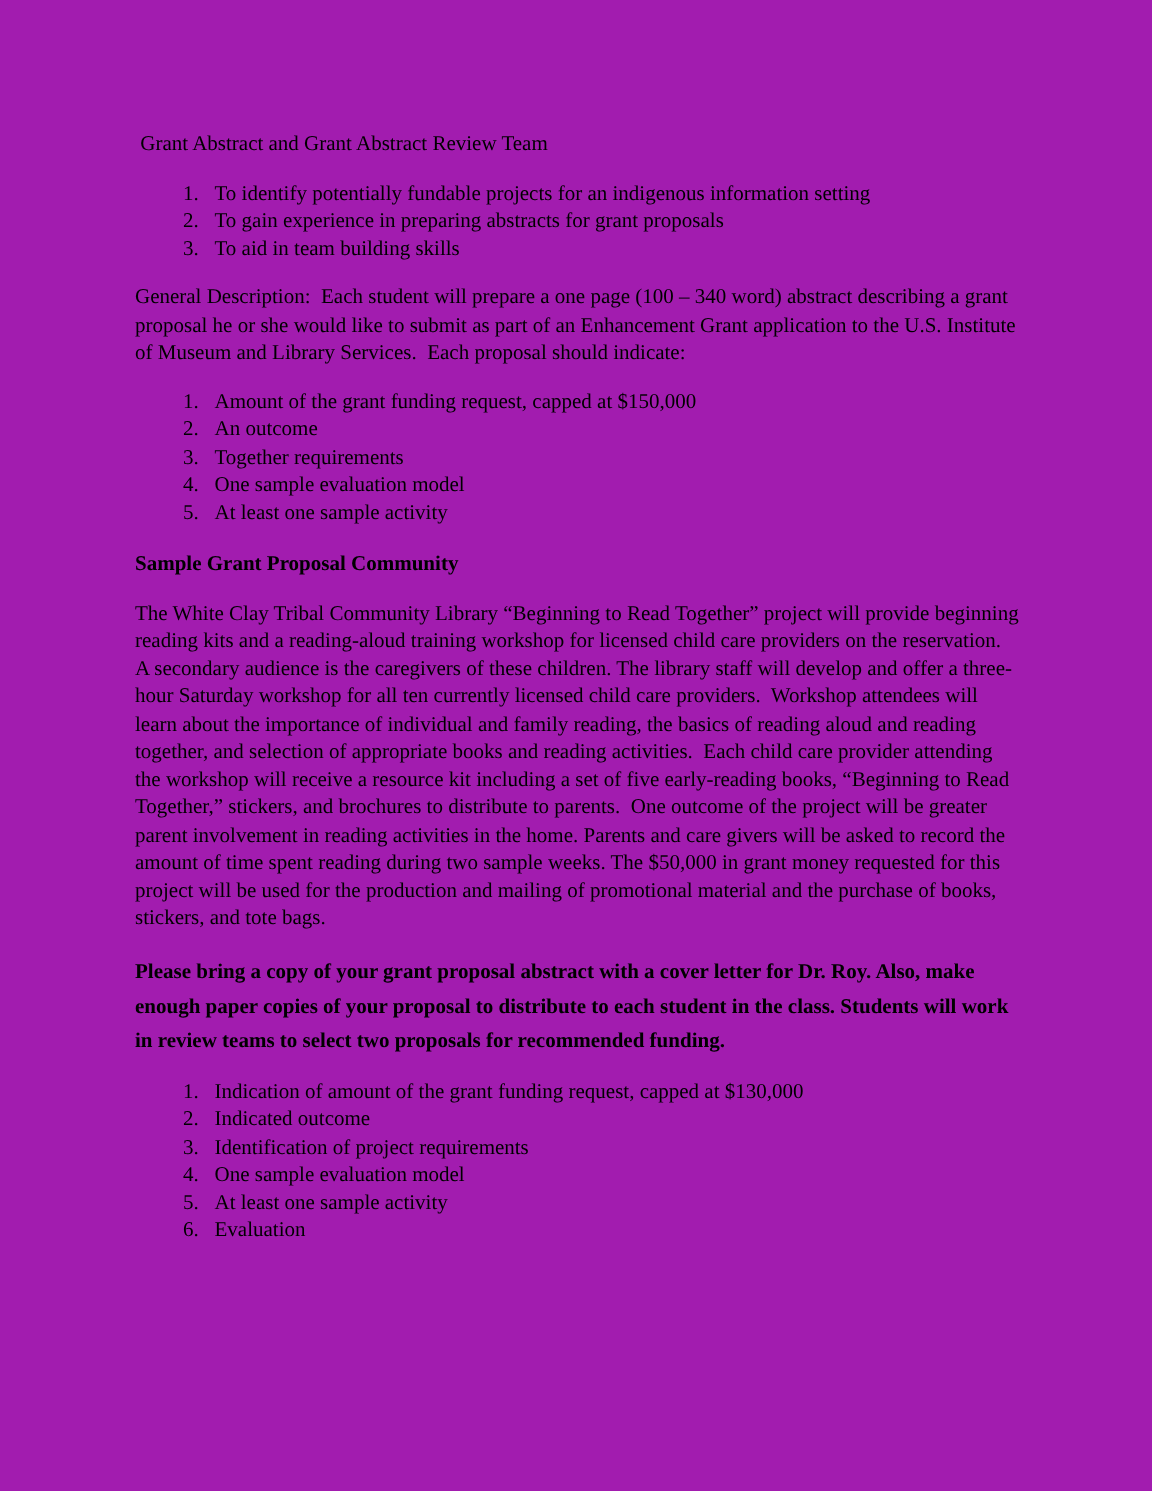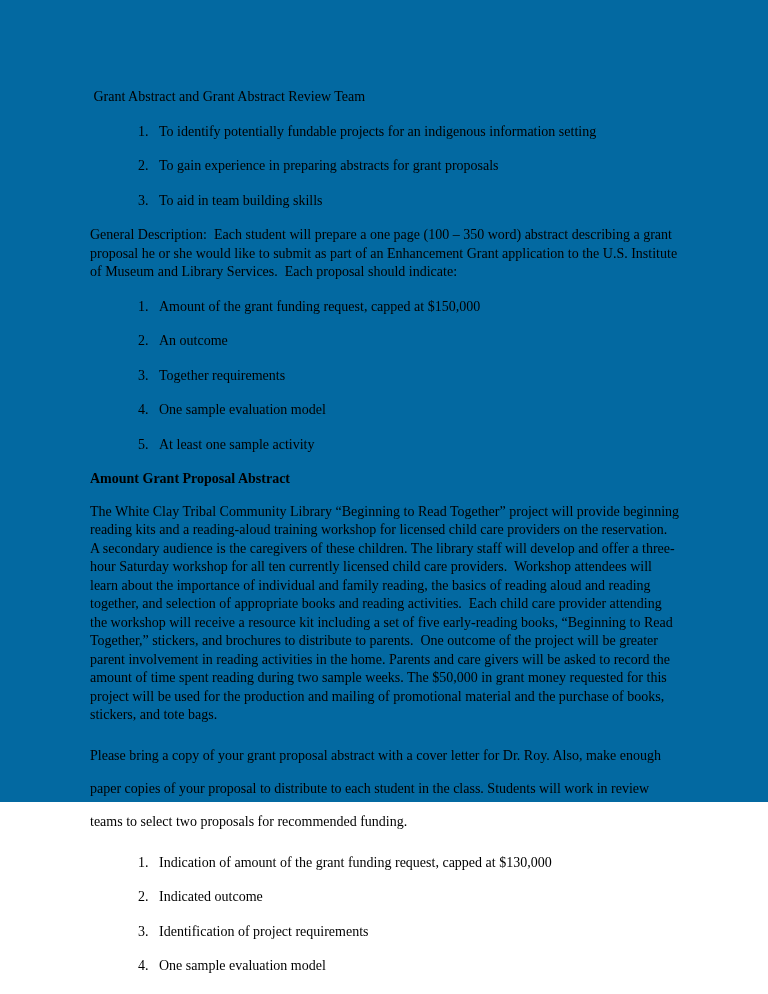--- a/index.html
+++ b/index.html
@@ -13,74 +13,75 @@
     font-family: "Liberation Serif", "DejaVu Serif", serif;
     font-size: 14px;
     line-height: 18.5px;
     color: #000000;
     box-sizing: border-box;
     overflow: hidden;
   }
   .page {
     box-sizing: border-box;
     width: 768px;
-    height: 802px;
+    height: 994px;
     padding: 88px 88px 60px 90px;
-    background: #0369a1;
+    background: #a21caf;
   }
   .doc-par {
     margin: 14px 0;
     white-space: pre-wrap;
   }
   .doc-title {
     margin: 0 0 14px 0;
     white-space: pre-wrap;
   }
   .doc-heading-bold {
     font-weight: bold;
     margin: 16px 0 14px 0;
   }
   .loose {
-    line-height: 33px;
+    line-height: 23px;
+    font-weight: bold;
   }
   ol.doc-list {
     margin: 13px 0 14px 0;
     padding-left: 46px;
   }
   ol.doc-list li {
     padding-left: 7px;
-    margin: 16px;
+    margin: 0;
     white-space: pre-wrap;
   }
 </style>
 </head>
 <body>
 
 <div class="page">
 
   <p class="doc-title"> Grant Abstract and Grant Abstract Review Team</p>
 
 
   <ol class="doc-list">
     <li>To identify potentially fundable projects for an indigenous information setting</li>
     <li>To gain experience in preparing abstracts for grant proposals</li>
     <li>To aid in team building skills</li>
   </ol>
 
-  <p class="doc-par">General Description:  Each student will prepare a one page (100 – 350 word) abstract describing a grant proposal he or she would like to submit as part of an Enhancement Grant application to the U.S. Institute of Museum and Library Services.  Each proposal should indicate:</p>
+  <p class="doc-par">General Description:  Each student will prepare a one page (100 – 340 word) abstract describing a grant proposal he or she would like to submit as part of an Enhancement Grant application to the U.S. Institute of Museum and Library Services.  Each proposal should indicate:</p>
 
   <ol class="doc-list">
     <li>Amount of the grant funding request, capped at $150,000</li>
     <li>An outcome</li>
     <li>Together requirements</li>
     <li>One sample evaluation model</li>
     <li>At least one sample activity</li>
   </ol>
 
-  <p class="doc-par doc-heading-bold">Amount Grant Proposal Abstract</p>
+  <p class="doc-par doc-heading-bold">Sample Grant Proposal Community</p>
 
   <p class="doc-par">The White Clay Tribal Community Library “Beginning to Read Together” project will provide beginning reading kits and a reading-aloud training workshop for licensed child care providers on the reservation.  A secondary audience is the caregivers of these children. The library staff will develop and offer a three-hour Saturday workshop for all ten currently licensed child care providers.  Workshop attendees will learn about the importance of individual and family reading, the basics of reading aloud and reading together, and selection of appropriate books and reading activities.  Each child care provider attending the workshop will receive a resource kit including a set of five early-reading books, “Beginning to Read Together,” stickers, and brochures to distribute to parents.  One outcome of the project will be greater parent involvement in reading activities in the home. Parents and care givers will be asked to record the amount of time spent reading during two sample weeks. The $50,000 in grant money requested for this project will be used for the production and mailing of promotional material and the purchase of books, stickers, and tote bags.</p>
 
   <p class="doc-par loose">Please bring a copy of your grant proposal abstract with a cover letter for Dr. Roy. Also, make enough paper copies of your proposal to distribute to each student in the class. Students will work in review teams to select two proposals for recommended funding.</p>
 
 
   <ol class="doc-list">
     <li>Indication of amount of the grant funding request, capped at $130,000</li>
     <li>Indicated outcome</li>
     <li>Identification of project requirements</li>

